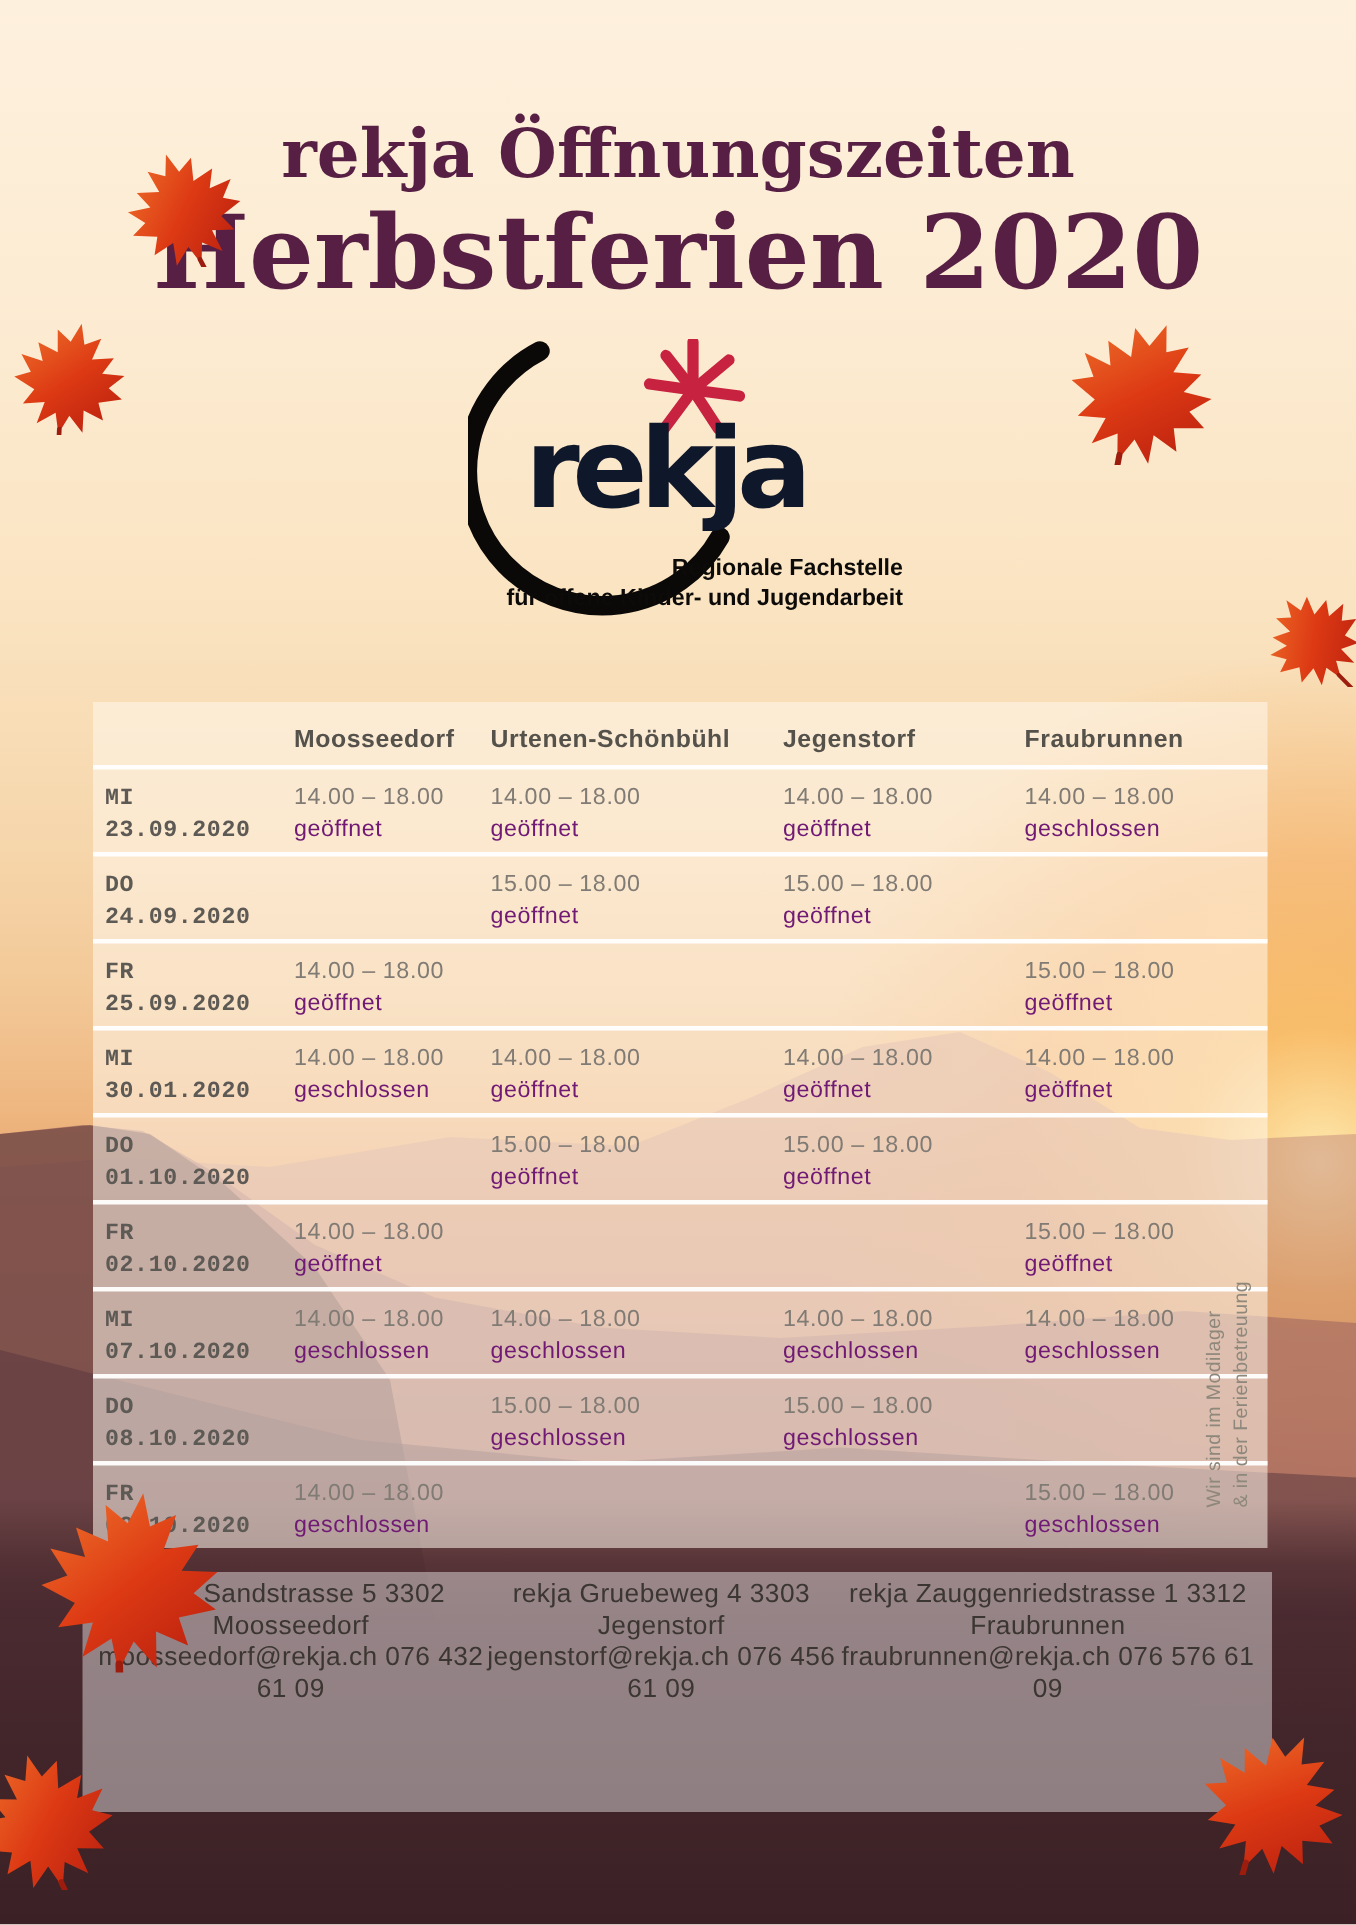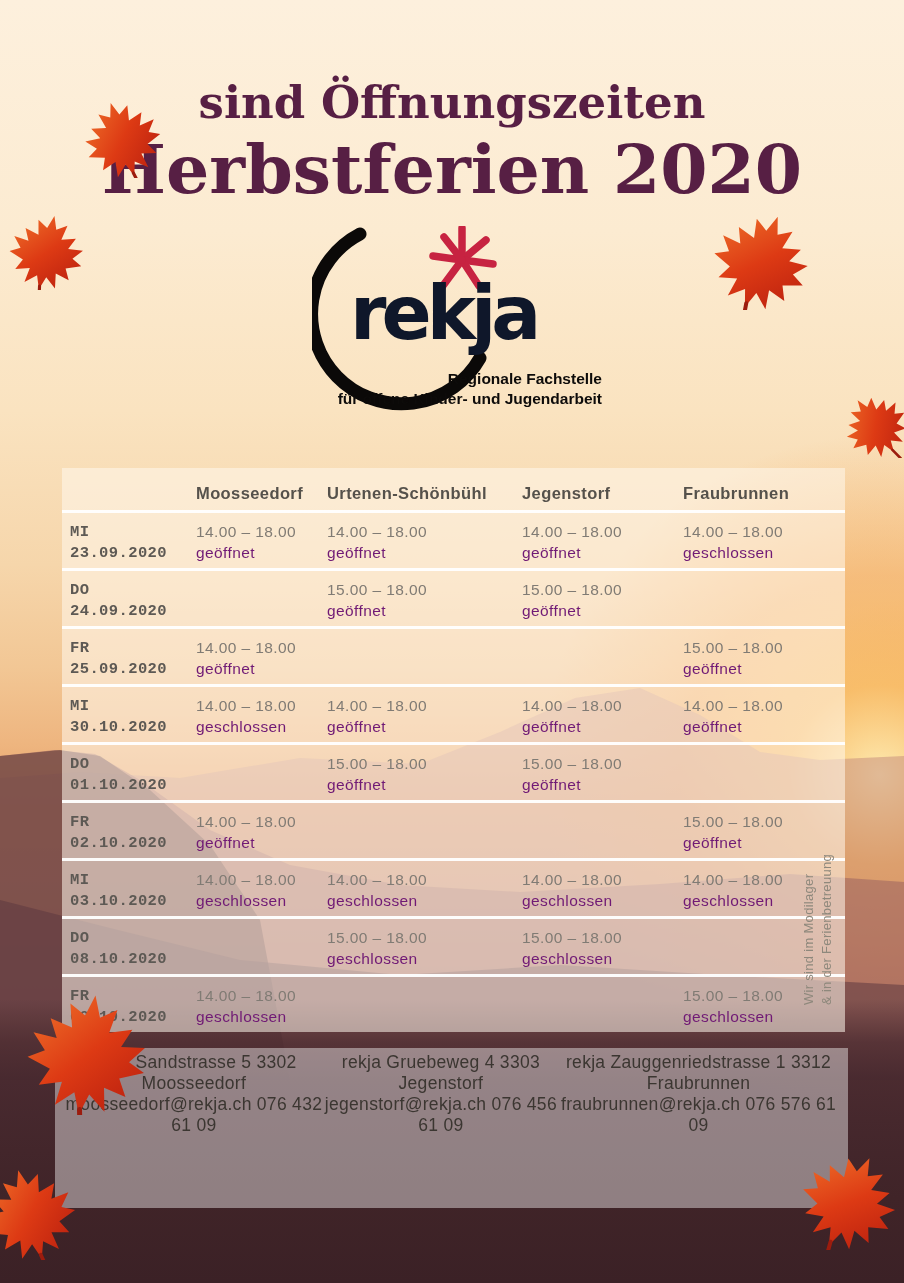--- a/index.html
+++ b/index.html
@@ -65,21 +65,21 @@
   <div class="bg-sun"></div>
   <svg class="bg-mountains" viewBox="0 0 904 420" preserveAspectRatio="none">
     <path d="M0,118 L80,112 L180,118 L300,98 L420,104 L500,72 L575,38 L640,28 L700,55 L760,92 L820,100 L904,96 L904,420 L0,420 Z" fill="#c4897b" opacity="0.5"></path>
     <path d="M0,96 L55,90 L95,94 L140,120 L210,170 L290,205 L400,225 L520,232 L660,224 L790,214 L904,222 L904,420 L0,420 Z" fill="#9a6261" opacity="0.55"></path>
     <path d="M0,96 L60,90 L100,96 L150,130 L210,185 L260,260 L290,420 L0,420 Z" fill="#5f3a3a" opacity="0.6"></path>
     <path d="M0,240 L110,268 L240,300 L400,315 L560,305 L720,315 L904,325 L904,420 L0,420 Z" fill="#5d3840" opacity="0.55"></path>
   </svg>
   <div class="bg-bottom"></div>
 
   <div class="title-wrap">
-    <div class="title-line1">sind Öffnungszeiten</div>
+    <div class="title-line1">rekja Öffnungszeiten</div>
     <div class="title-line2">Herbstferien 2020</div>
   </div>
 
   <div class="logo">
     <svg width="310" height="196" viewBox="0 0 310 196">
       <path d="M 48 8 A 90 90 0 1 0 168 132" fill="none" stroke="#0b0908" stroke-width="13" stroke-linecap="round"></path>
       <g stroke="#c72341" stroke-width="7.5" stroke-linecap="round">
         <line x1="150" y1="34" x2="150" y2="2"></line>
         <line x1="150" y1="34" x2="174" y2="14"></line>
         <line x1="150" y1="34" x2="181" y2="38"></line>
@@ -159,21 +159,21 @@
           <div class="time"></div>
           <div class="status"></div>
         </div>
       <div class="cell">
           <div class="time">15.00 – 18.00</div>
           <div class="status">geöffnet</div>
         </div>
     </div>
 
     <div class="trow tbody-row">
-      <div class="cell date">MI 30.10.2020</div>
+      <div class="cell date">MI 30.01.2020</div>
       <div class="cell">
           <div class="time">14.00 – 18.00</div>
           <div class="status">geschlossen</div>
         </div>
       <div class="cell">
           <div class="time">14.00 – 18.00</div>
           <div class="status">geöffnet</div>
         </div>
       <div class="cell">
           <div class="time">14.00 – 18.00</div>
@@ -219,21 +219,21 @@
           <div class="time"></div>
           <div class="status"></div>
         </div>
       <div class="cell">
           <div class="time">15.00 – 18.00</div>
           <div class="status">geöffnet</div>
         </div>
     </div>
 
     <div class="trow tbody-row">
-      <div class="cell date">MI 03.10.2020</div>
+      <div class="cell date">MI 07.10.2020</div>
       <div class="cell">
           <div class="time">14.00 – 18.00</div>
           <div class="status">geschlossen</div>
         </div>
       <div class="cell">
           <div class="time">14.00 – 18.00</div>
           <div class="status">geschlossen</div>
         </div>
       <div class="cell">
           <div class="time">14.00 – 18.00</div>

